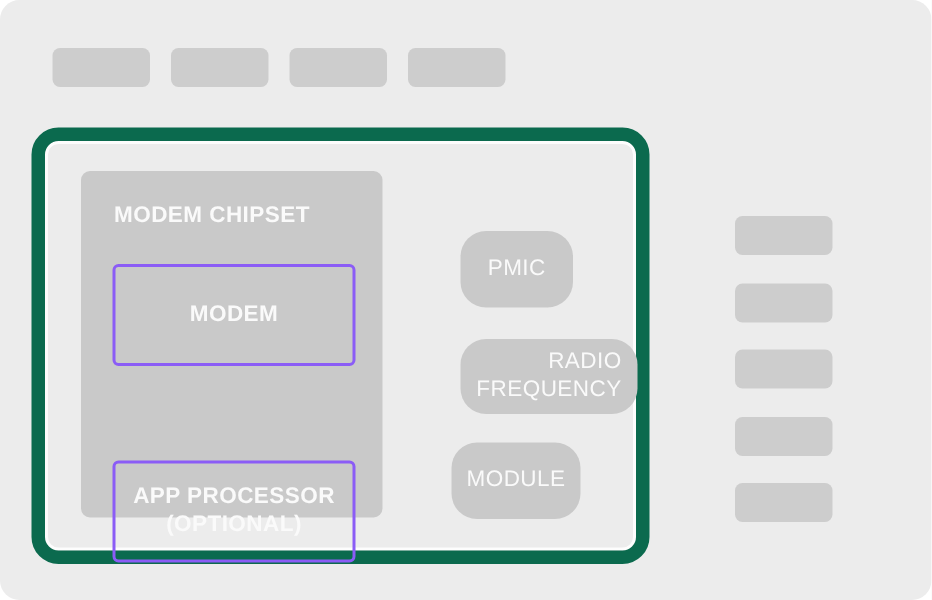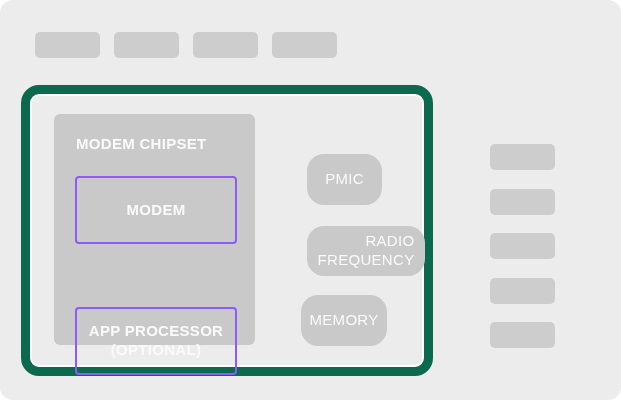--- a/index.html
+++ b/index.html
@@ -80,21 +80,21 @@
     <div class="chipset">
       <div class="chipset-label">MODEM CHIPSET</div>
       <div class="inner-box modem">MODEM</div>
       <div class="inner-box app">APP PROCESSOR
 (OPTIONAL)</div>
     </div>
 
     <div class="component pmic">PMIC</div>
     <div class="component rf">RADIO
 FREQUENCY</div>
-    <div class="component memory">MEMORY</div>
+    <div class="component memory">MODULE</div>
   </div>
 
   <div class="chip side-chip" style="top:144px"></div>
   <div class="chip side-chip" style="top:189px"></div>
   <div class="chip side-chip" style="top:233px"></div>
   <div class="chip side-chip" style="top:278px"></div>
   <div class="chip side-chip" style="top:322px"></div>
 
 </div>
 

